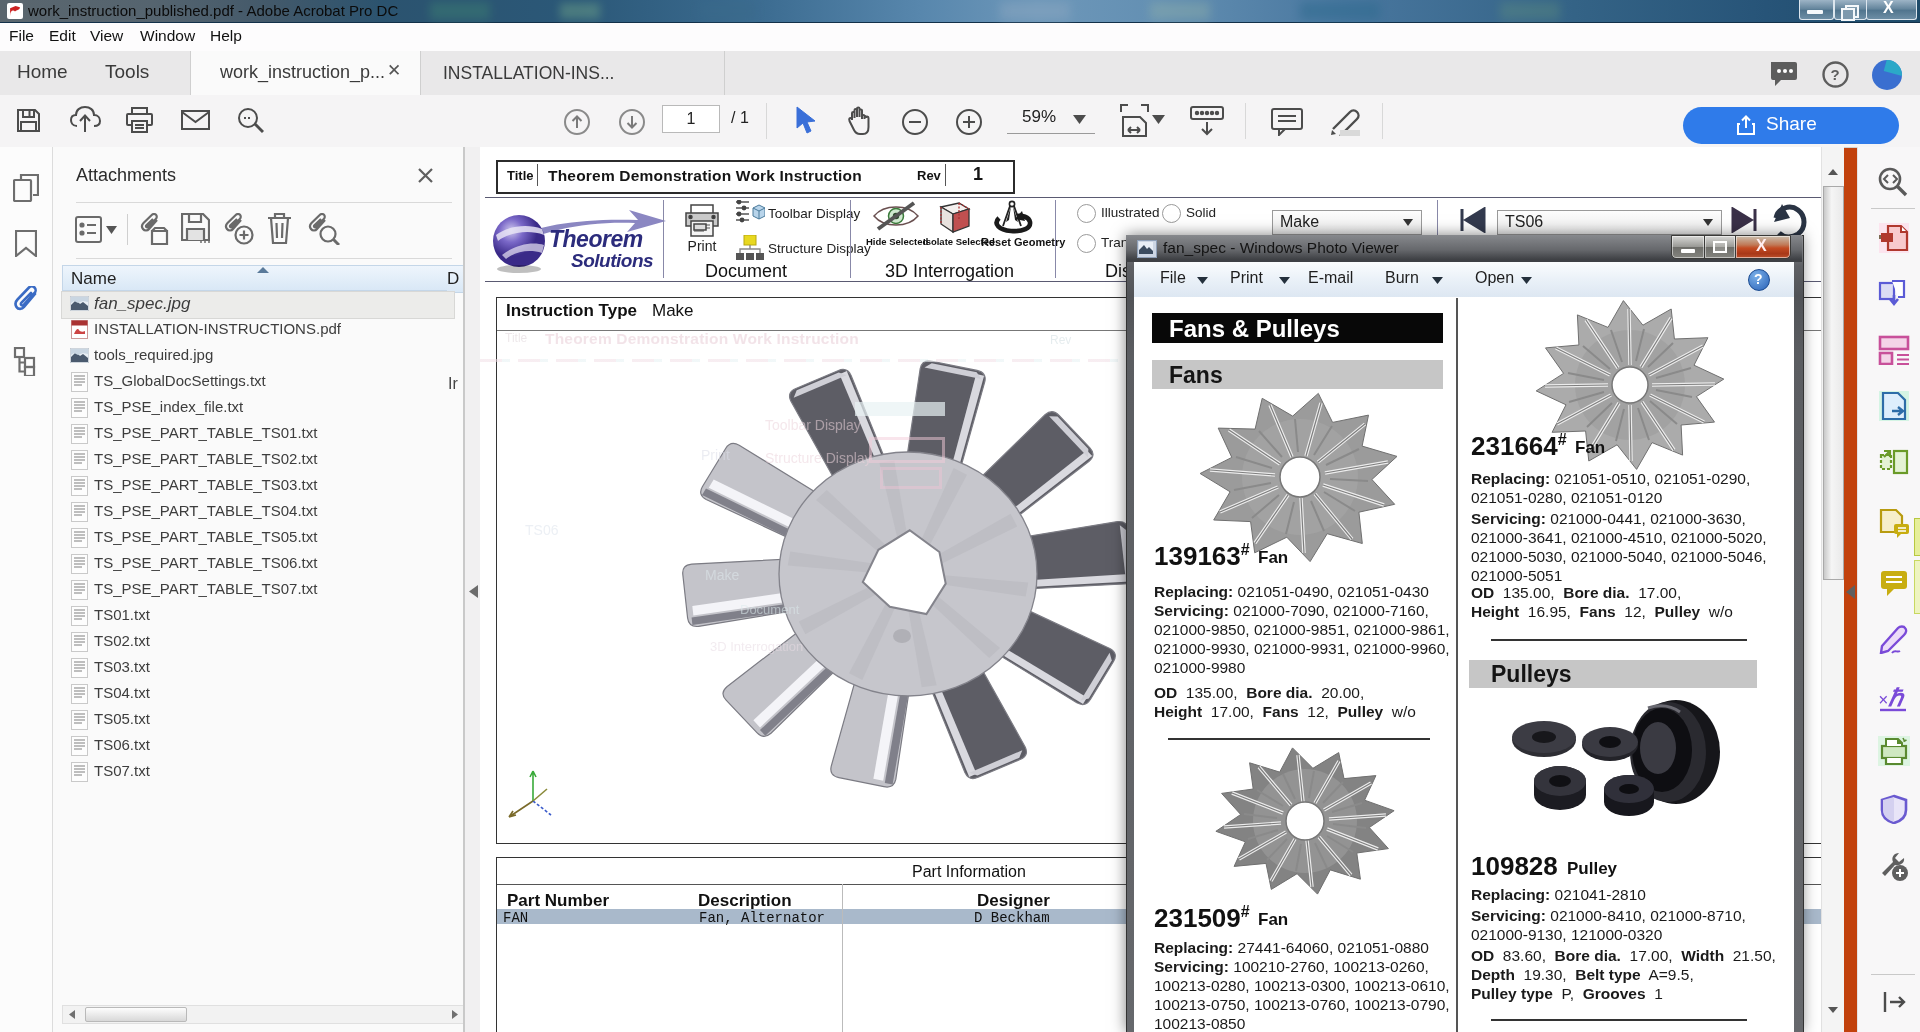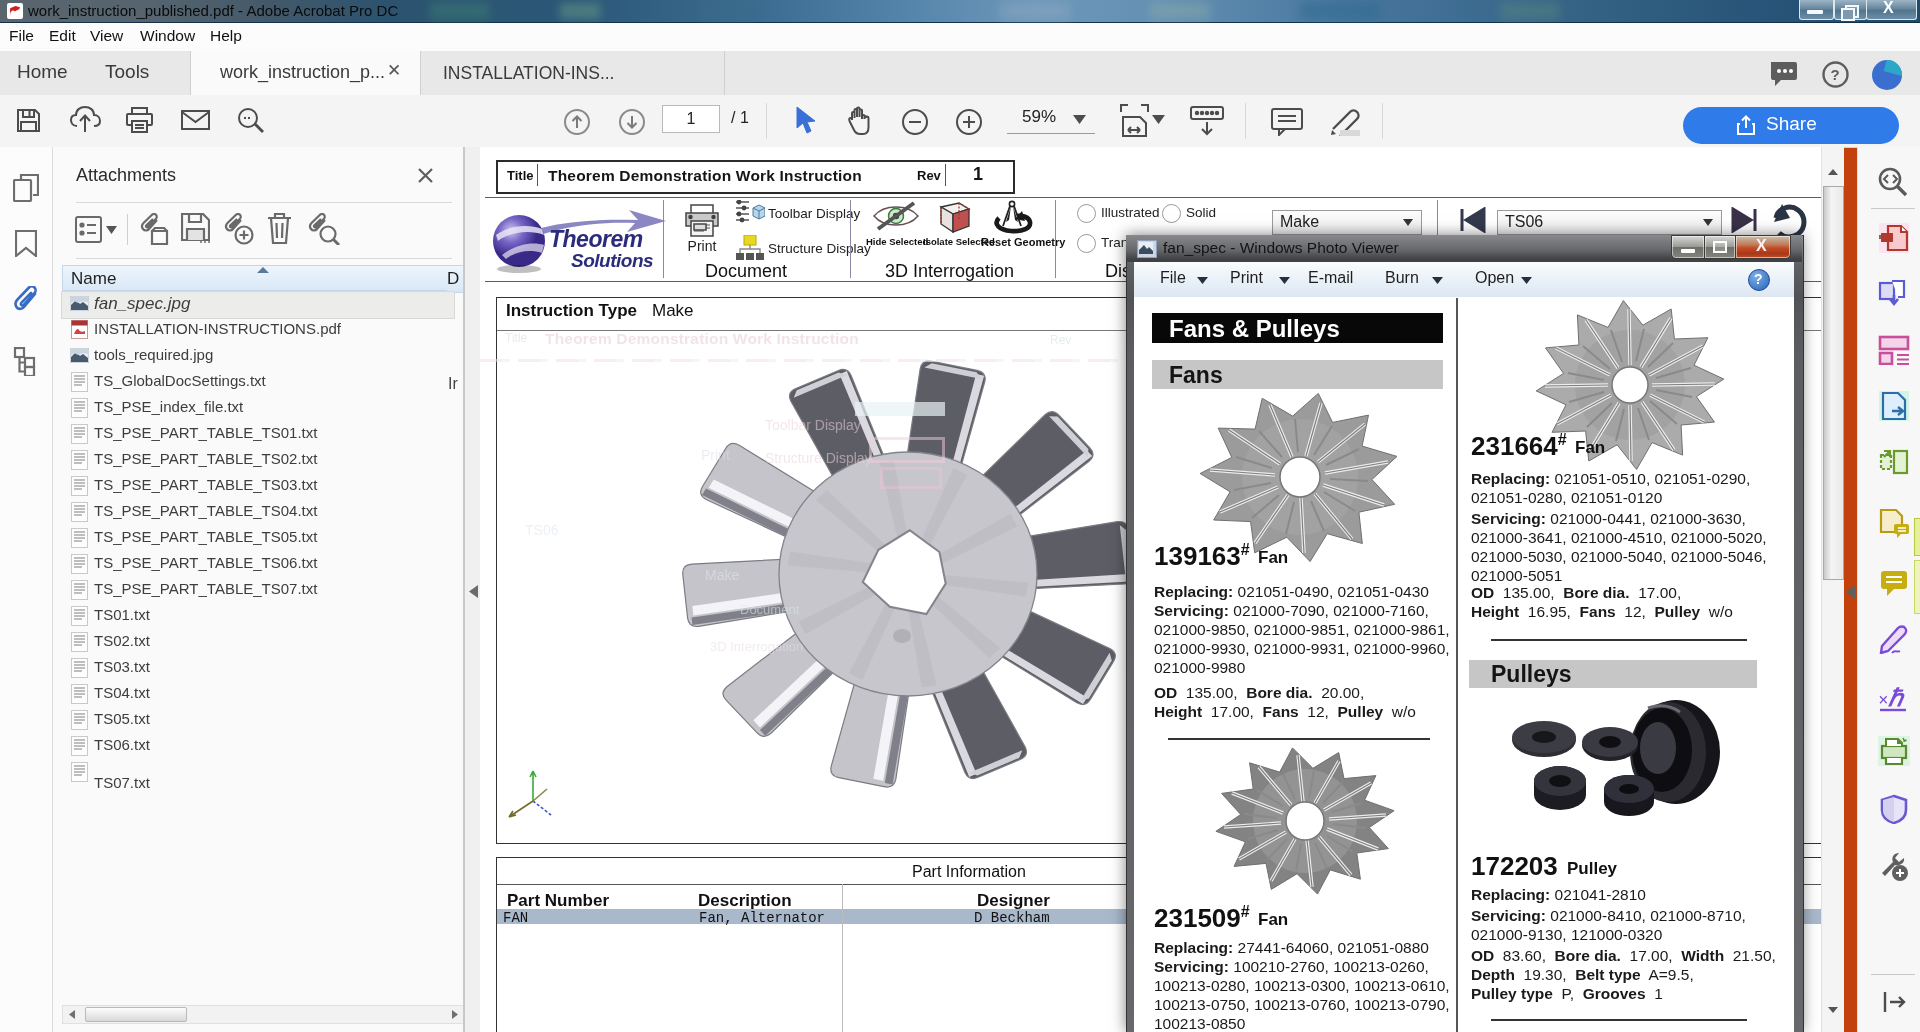--- a/index.html
+++ b/index.html
@@ -373,21 +373,21 @@
   <span class="abs" style="left:41px;top:563px;font-size:15px;color:#3d3d3d;">TS05.txt</span>
   <svg class="ic" style="left:18px;top:589px" width="17" height="20" viewBox="0 0 17 20">
         <rect x="0.5" y="0.5" width="16" height="19" fill="#fdfdfd" stroke="#c9c9c9" stroke-width="1"></rect>
         <path d="M3 4 H14 M3 7 H14 M3 10 H14 M3 13 H11" stroke="#a9a9a9" stroke-width="1.4"></path>
       </svg>
   <span class="abs" style="left:41px;top:589px;font-size:15px;color:#3d3d3d;">TS06.txt</span>
   <svg class="ic" style="left:18px;top:615px" width="17" height="20" viewBox="0 0 17 20">
         <rect x="0.5" y="0.5" width="16" height="19" fill="#fdfdfd" stroke="#c9c9c9" stroke-width="1"></rect>
         <path d="M3 4 H14 M3 7 H14 M3 10 H14 M3 13 H11" stroke="#a9a9a9" stroke-width="1.4"></path>
       </svg>
-  <span class="abs" style="left:41px;top:615px;font-size:15px;color:#3d3d3d;margin-top:12px;">TS07.txt</span>
+  <span class="abs" style="left:41px;top:615px;font-size:15px;color:#3d3d3d;">TS07.txt</span>
   <span class="abs" style="left:395px;top:228px;font-size:16px;color:#444;">Ir</span>
 
   <div class="abs" style="left:9px;top:858px;width:401px;height:17px;background:#f2f2f2;border:1px solid #e0e0e0;">
     <div class="abs" style="left:22px;top:1px;width:100px;height:13px;background:linear-gradient(#fdfdfd,#d8d8d8);border:1px solid #b9b9b9;border-radius:2px;"></div>
     <svg class="abs" style="left:6px;top:4px" width="6" height="9" viewBox="0 0 6 9">
           <path d="M6 0 L0 4.5 L6 9 Z" fill="#707070"></path>
         </svg>
     <svg class="abs" style="left:389px;top:4px" width="6" height="9" viewBox="0 0 6 9">
           <path d="M0 0 L6 4.5 L0 9 Z" fill="#707070"></path>
         </svg>
@@ -829,21 +829,21 @@
   <ellipse cx="112" cy="55" rx="28" ry="16" fill="#232329"></ellipse>
           <ellipse cx="112" cy="52" rx="28" ry="15" fill="#3a3a42"></ellipse>
           <ellipse cx="112" cy="52" rx="11" ry="6" fill="#0f0f13"></ellipse>
   <path d="M36 105 a26 15 0 1 0 52 0 l0 -14 a26 15 0 1 0 -52 0 Z" fill="#1c1c22"></path>
           <ellipse cx="62" cy="91" rx="26" ry="15" fill="#34343c"></ellipse>
           <ellipse cx="62" cy="91" rx="11" ry="6" fill="#101014"></ellipse>
   <path d="M106 112 a25 14 0 1 0 50 0 l0 -13 a25 14 0 1 0 -50 0 Z" fill="#17171d"></path>
           <ellipse cx="131" cy="99" rx="25" ry="14" fill="#30303a"></ellipse>
           <ellipse cx="131" cy="99" rx="10" ry="5" fill="#0e0e12"></ellipse>
   </svg>
-  <span class="abs" style="left:345px;top:616px;font-size:26px;font-weight:bold;color:#111;">172203</span>
+  <span class="abs" style="left:345px;top:616px;font-size:26px;font-weight:bold;color:#111;">109828</span>
   <span class="abs" style="left:441px;top:624px;font-size:17px;font-weight:bold;color:#111;">Pulley</span>
   <div class="abs" style="left:345px;top:651px;width:300px;font-size:15.5px;color:#1a1a1a;white-space:nowrap;"><b>Replacing:</b> 021041-2810</div>
   <div class="abs" style="left:345px;top:672px;width:300px;font-size:15.5px;color:#1a1a1a;white-space:nowrap;"><b>Servicing:</b> 021000-8410, 021000-8710,</div>
         <div class="abs" style="left:345px;top:691px;width:300px;font-size:15.5px;color:#1a1a1a;white-space:nowrap;">021000-9130, 121000-0320</div>
   <div class="abs" style="left:345px;top:712px;width:300px;font-size:15.5px;color:#1a1a1a;white-space:nowrap;"><b>OD</b>&nbsp; 83.60, &nbsp;<b>Bore dia.</b>&nbsp; 17.00, &nbsp;<b>Width</b>&nbsp; 21.50,</div>
         <div class="abs" style="left:345px;top:731px;width:300px;font-size:15.5px;color:#1a1a1a;white-space:nowrap;"><b>Depth</b>&nbsp; 19.30, &nbsp;<b>Belt type</b>&nbsp; A=9.5,</div>
         <div class="abs" style="left:345px;top:750px;width:300px;font-size:15.5px;color:#1a1a1a;white-space:nowrap;"><b>Pulley type</b>&nbsp; P, &nbsp;<b>Grooves</b>&nbsp; 1</div>
   <div class="abs" style="left:365px;top:784px;width:256px;height:2px;background:#333;"></div>
   </div>
 </div>

